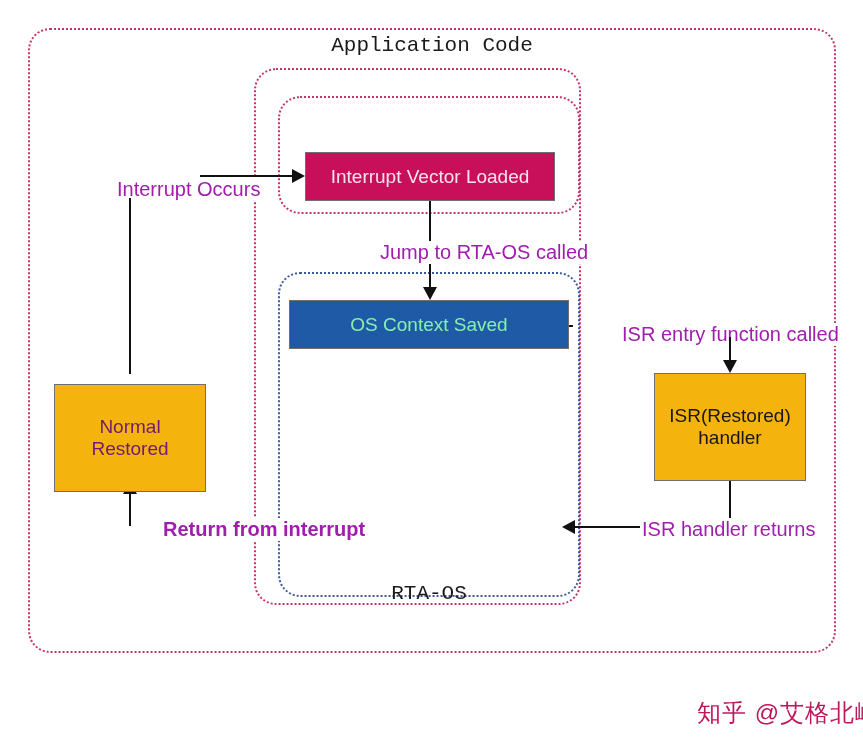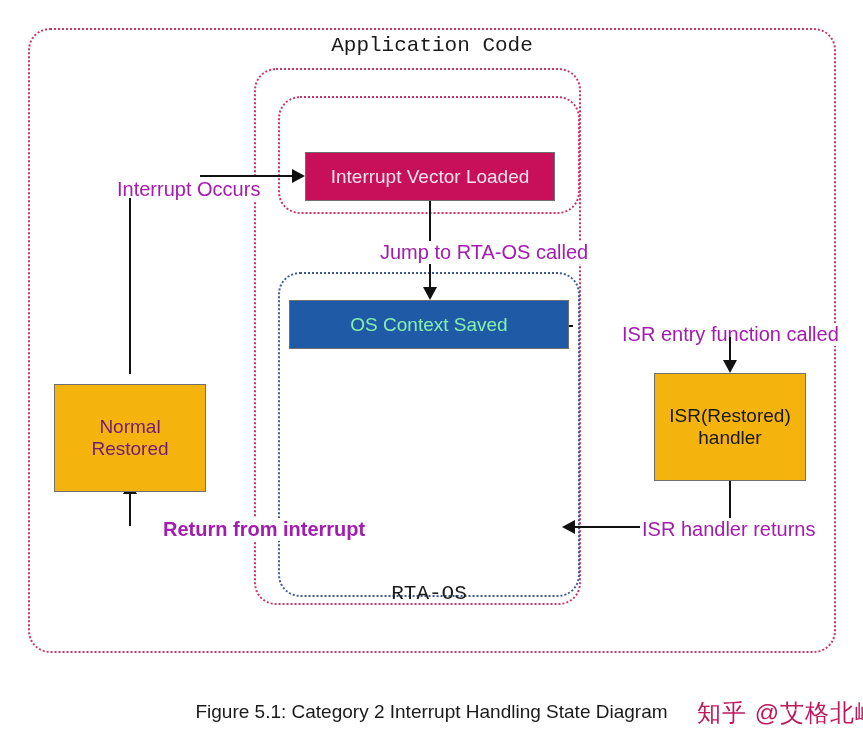--- a/index.html
+++ b/index.html
@@ -229,16 +229,15 @@
   <div class="state-box" id="box-os-context-saved">
     <span>OS Context Saved</span>
   </div>
 
 
   <div class="state-box" id="box-isr-handler">
     <span>ISR(Restored)</span>
     <span class="line2">handler</span>
   </div>
 
-  <div id="caption">Figure 5.1: Category 2 Interrupt Handling State Diagram</div>
   <div id="watermark">知乎 @艾格北峰</div>
 
 </div>
 
 </body></html>

